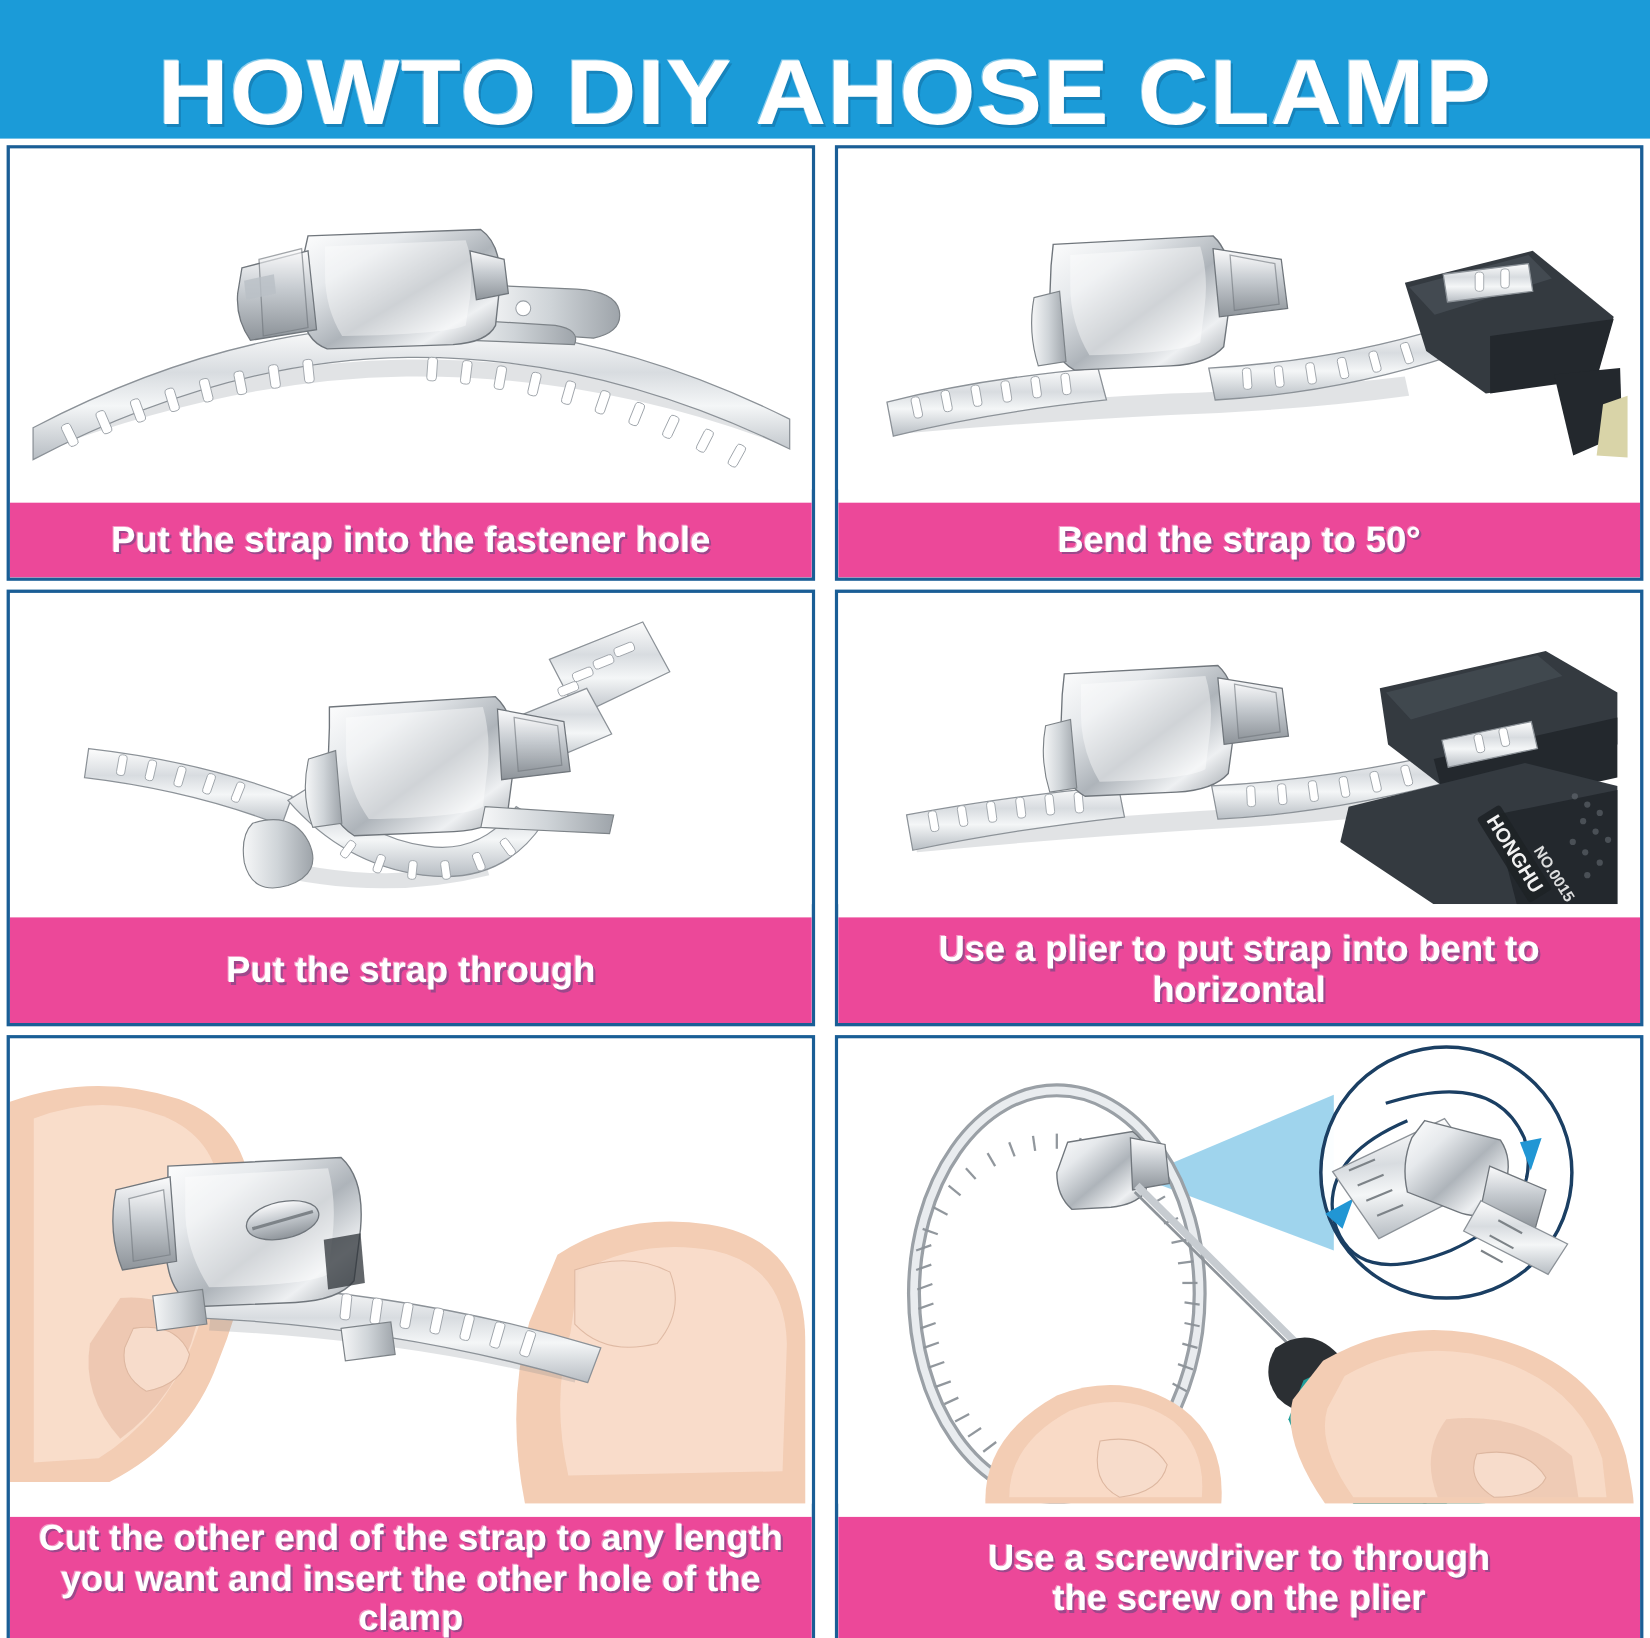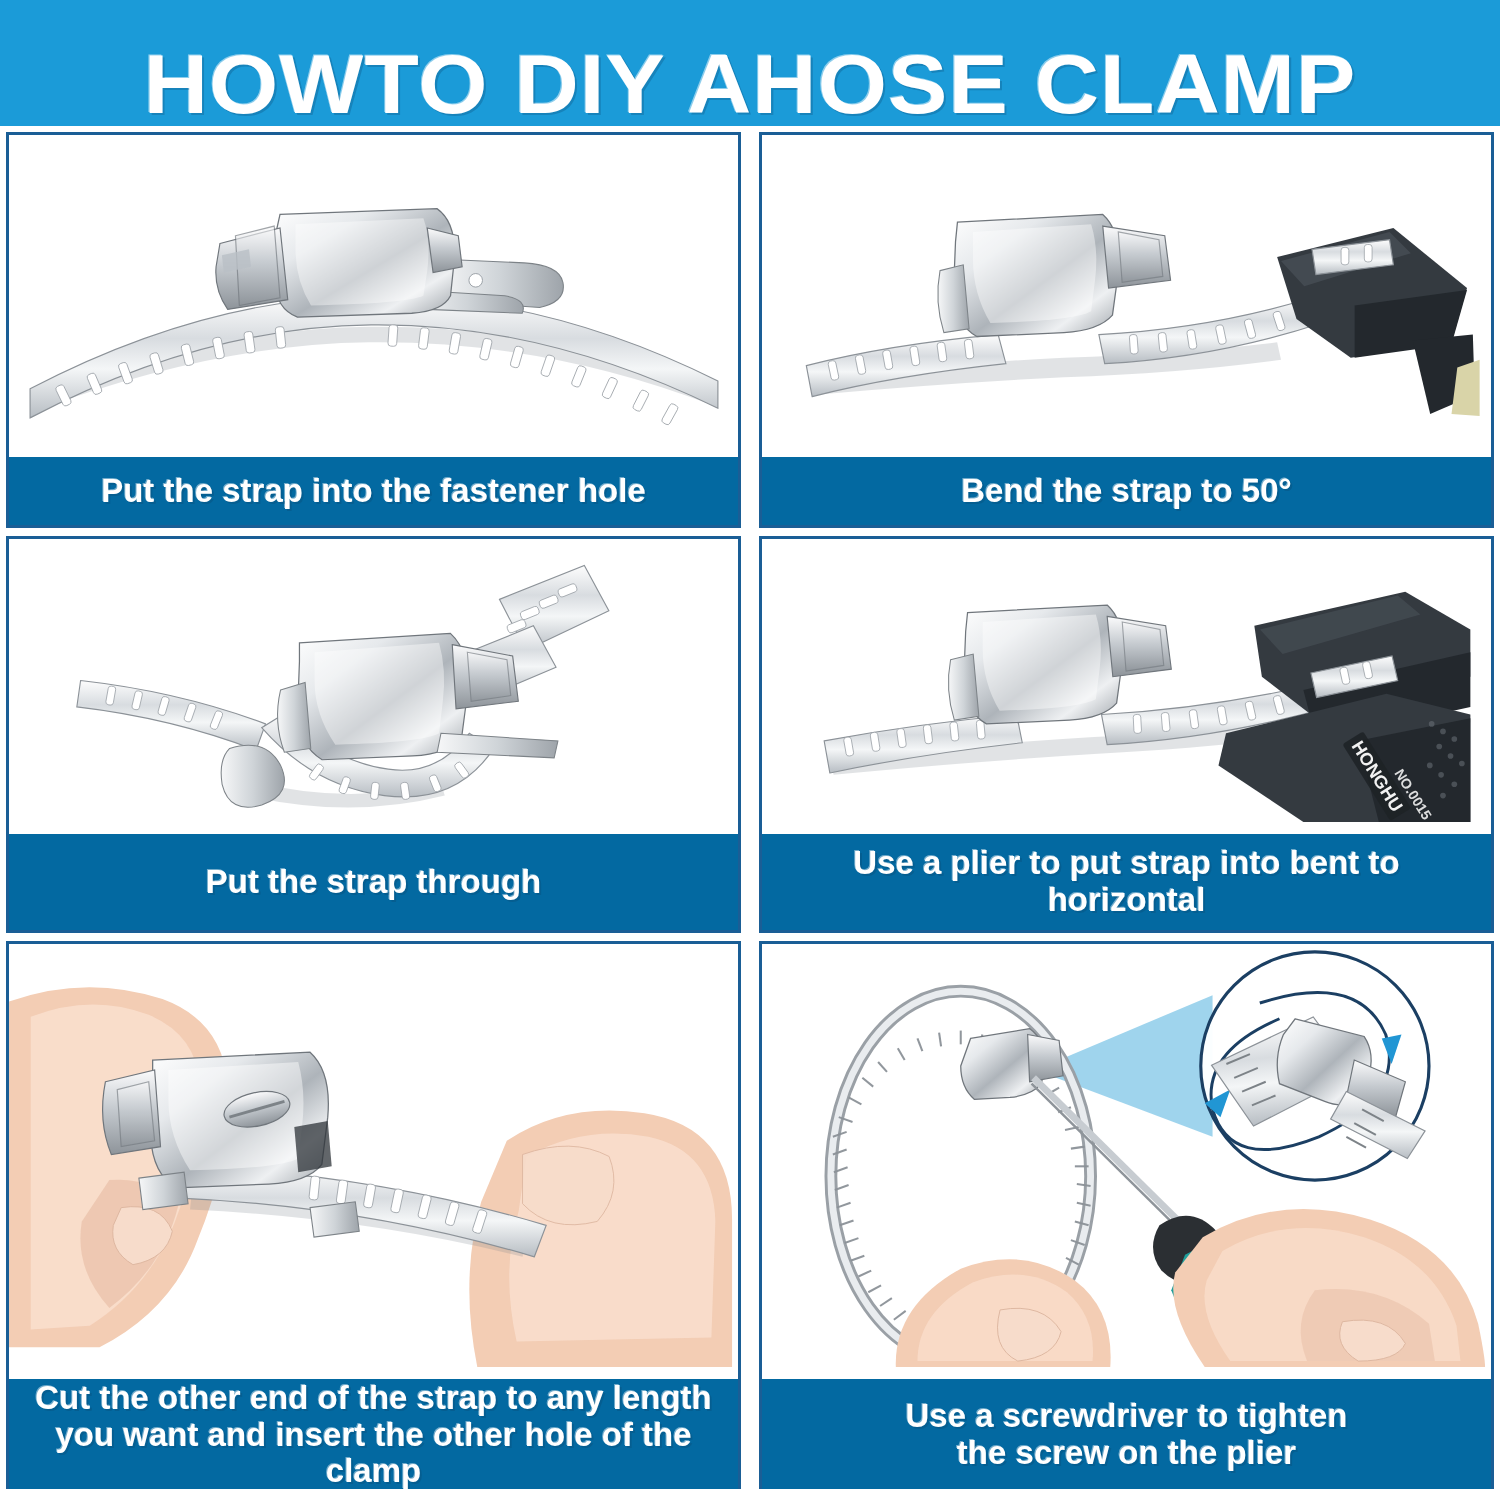--- a/index.html
+++ b/index.html
@@ -56,21 +56,21 @@
     overflow: hidden;
   }
   .photo {
     position: relative;
     flex: 1 1 auto;
     background: #ffffff;
     overflow: hidden;
   }
   .caption {
     flex: 0 0 auto;
-    background: #0369a1;
+    background: #ec4899;
     color: #ffffff;
     display: flex; align-items: center; justify-content: center;
     text-align: center;
     font-weight: bold;
     line-height: 1.12;
     padding: 6px 8px;
     text-shadow: 2px 2px 0 rgba(12,75,115,0.35), -1px -1px 0 rgba(255,255,255,0.45);
     margin-top: 12px;
   }
   .cap-1, .cap-2 { height: 68px; font-size: 33px; }
@@ -546,20 +546,20 @@
             <g>
               <path class="skin" d="M196,330 Q260,306 312,342 Q352,372 348,430 L130,430 Q128,368 196,330 Z"></path>
               <path class="skin-light" d="M208,344 Q262,324 304,354 Q334,380 330,424 L152,424 Q152,374 208,344 Z" opacity="0.62"></path>
               <path class="nail" d="M236,372 Q280,364 298,394 Q292,420 254,424 Q226,410 236,372 Z"></path>
             </g>
           </svg>
         </div>
       </div>
       <div class="caption cap-6">
         <span>
-          <span>Use a screwdriver to tighten</span><br>
+          <span>Use a screwdriver to through</span><br>
           <span>the screw on the plier</span>
         </span>
       </div>
     </div>
 
   </div>
 </div>
 
 </body></html>

